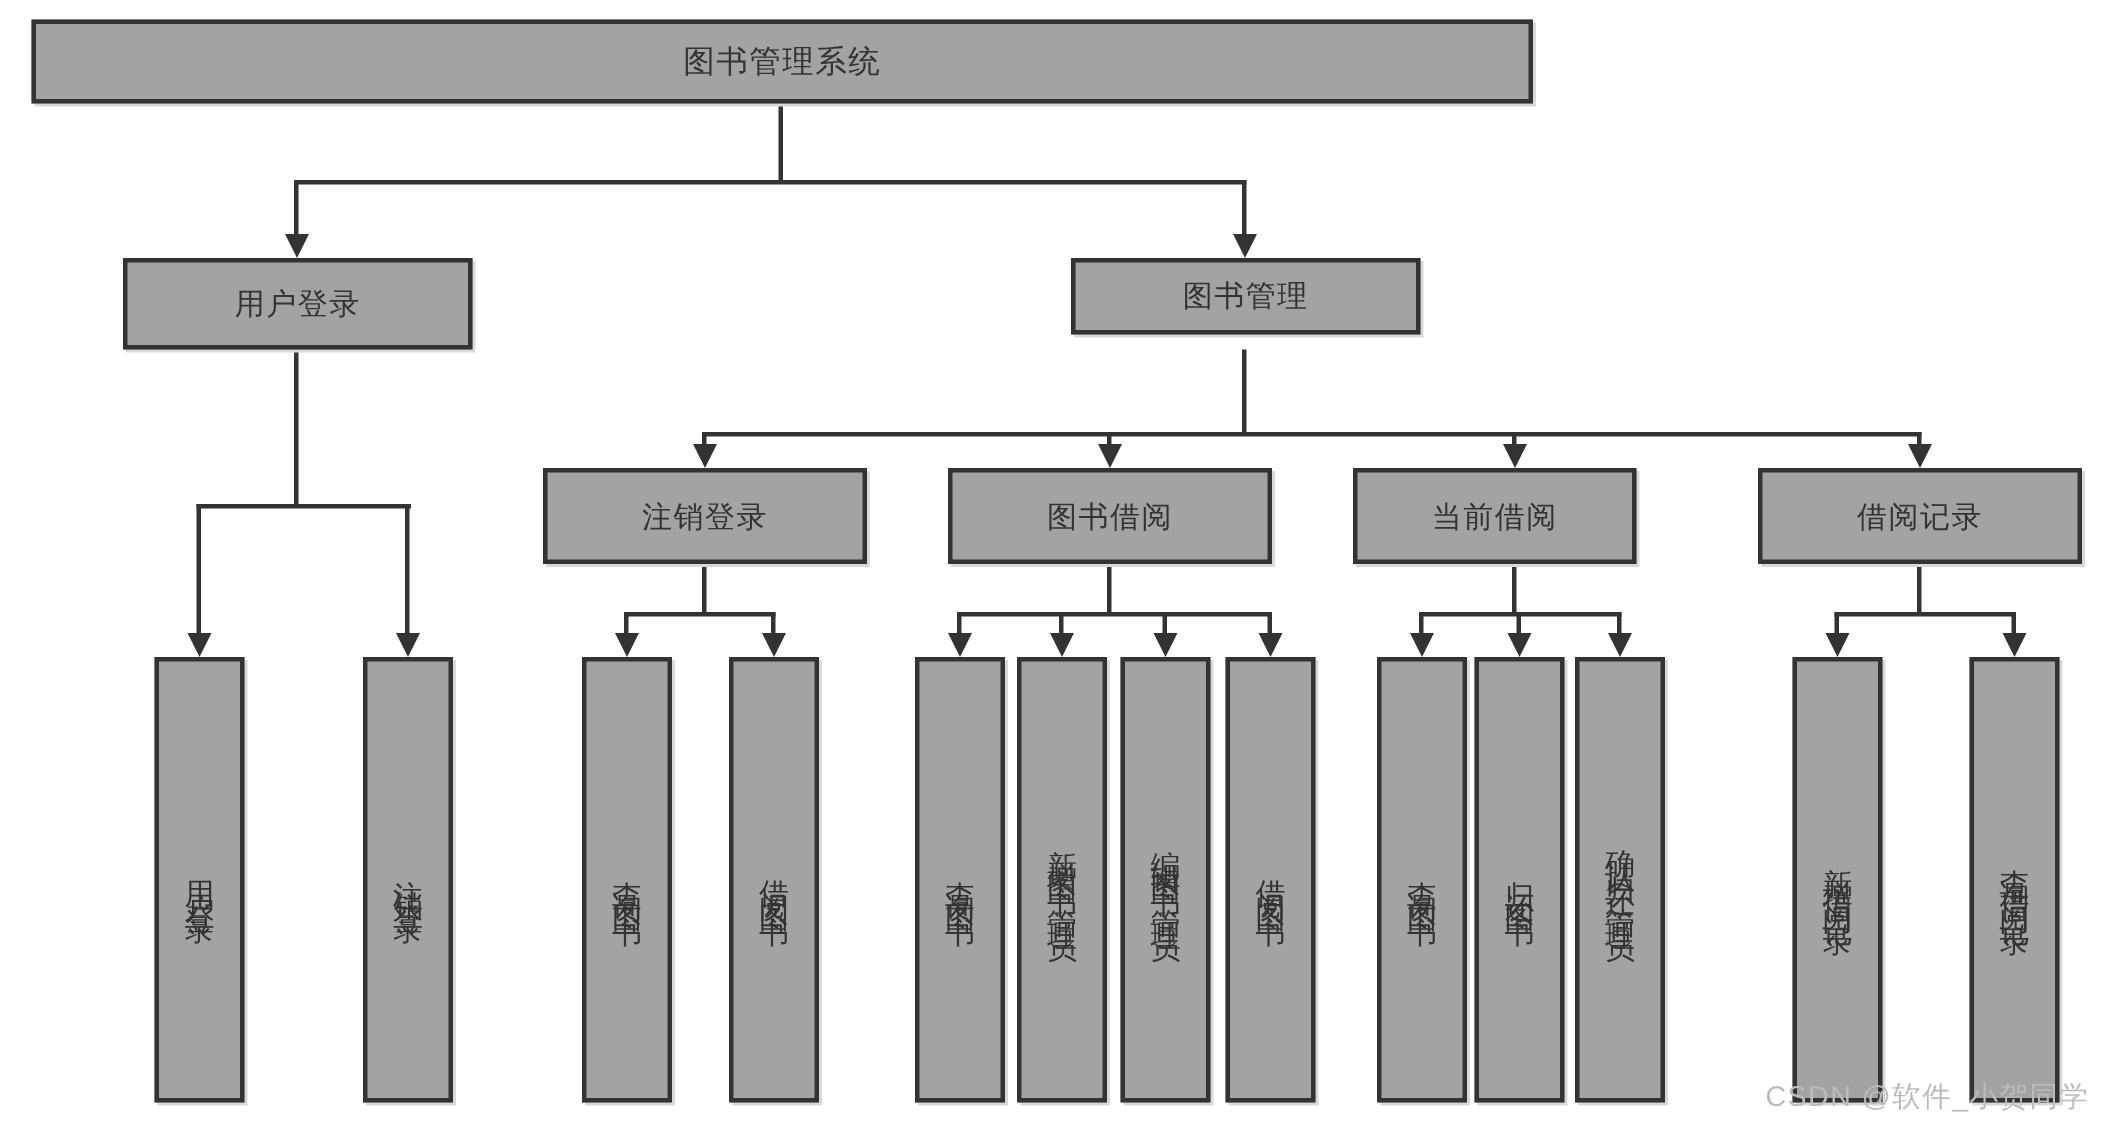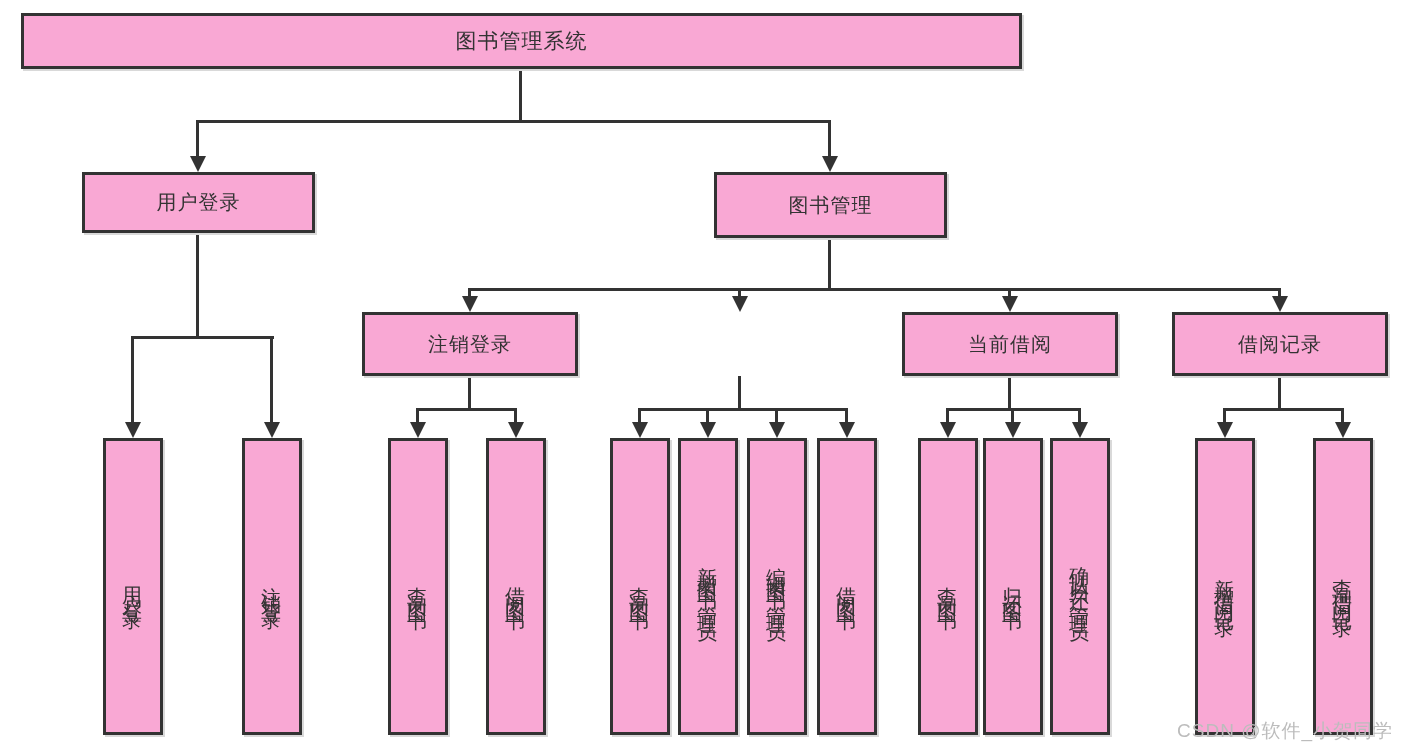--- a/index.html
+++ b/index.html
@@ -8,21 +8,21 @@
     width: 1405px;
     height: 747px;
     background: #ffffff;
     font-family: "Liberation Sans", sans-serif;
     overflow: hidden;
   }
   
   .box {
     position: absolute;
     box-sizing: border-box;
-    background: #f9a8d4;
+    background: #a3a3a3;
     border: 3px solid #333333;
     box-shadow: 2px 2px 0 #d9d9d9;
     color: #333333;
     display: flex;
     align-items: center;
     justify-content: center;
     font-size: 20px;
     letter-spacing: 1px;
     z-index: 2;
   }
@@ -65,24 +65,25 @@
   }
 </style>
 </head>
 <body>
 
 <div class="canvas">
 
   <div class="box h root-box" style="left:21px; top:13px; width:1001px; height:56px;">图书管理系统</div>
 
   <div class="box h" style="left:82px; top:172px; width:233px; height:61px;">用户登录</div>
-  <div class="box h" style="left:714px; top:172px; width:233px; height:66px;">图书管理</div>
+  <div class="box h" style="left:714px; top:172px; width:233px; height:51px;">图书管理</div>
 
   <div class="box h" style="left:362px; top:312px; width:216px; height:64px;">注销登录</div>
-  <div class="box h" style="left:902px; top:312px; width:216px; height:64px;">当前借阅</div>
+  <div class="box h" style="left:632px; top:312px; width:216px; height:64px;">图书借阅</div>
+  <div class="box h" style="left:902px; top:312px; width:189px; height:64px;">当前借阅</div>
   <div class="box h" style="left:1172px; top:312px; width:216px; height:64px;">借阅记录</div>
 
   <div class="box v" style="left:103px;">用户登录</div>
   <div class="box v" style="left:242px;">注销登录</div>
   <div class="box v" style="left:388px;">查询图书</div>
   <div class="box v" style="left:486px;">借阅图书</div>
   <div class="box v" style="left:610px;">查询图书</div>
   <div class="box v" style="left:678px;">新增图书（管理员）</div>
   <div class="box v" style="left:747px;">编辑图书（管理员）</div>
   <div class="box v" style="left:817px;">借阅图书</div>

